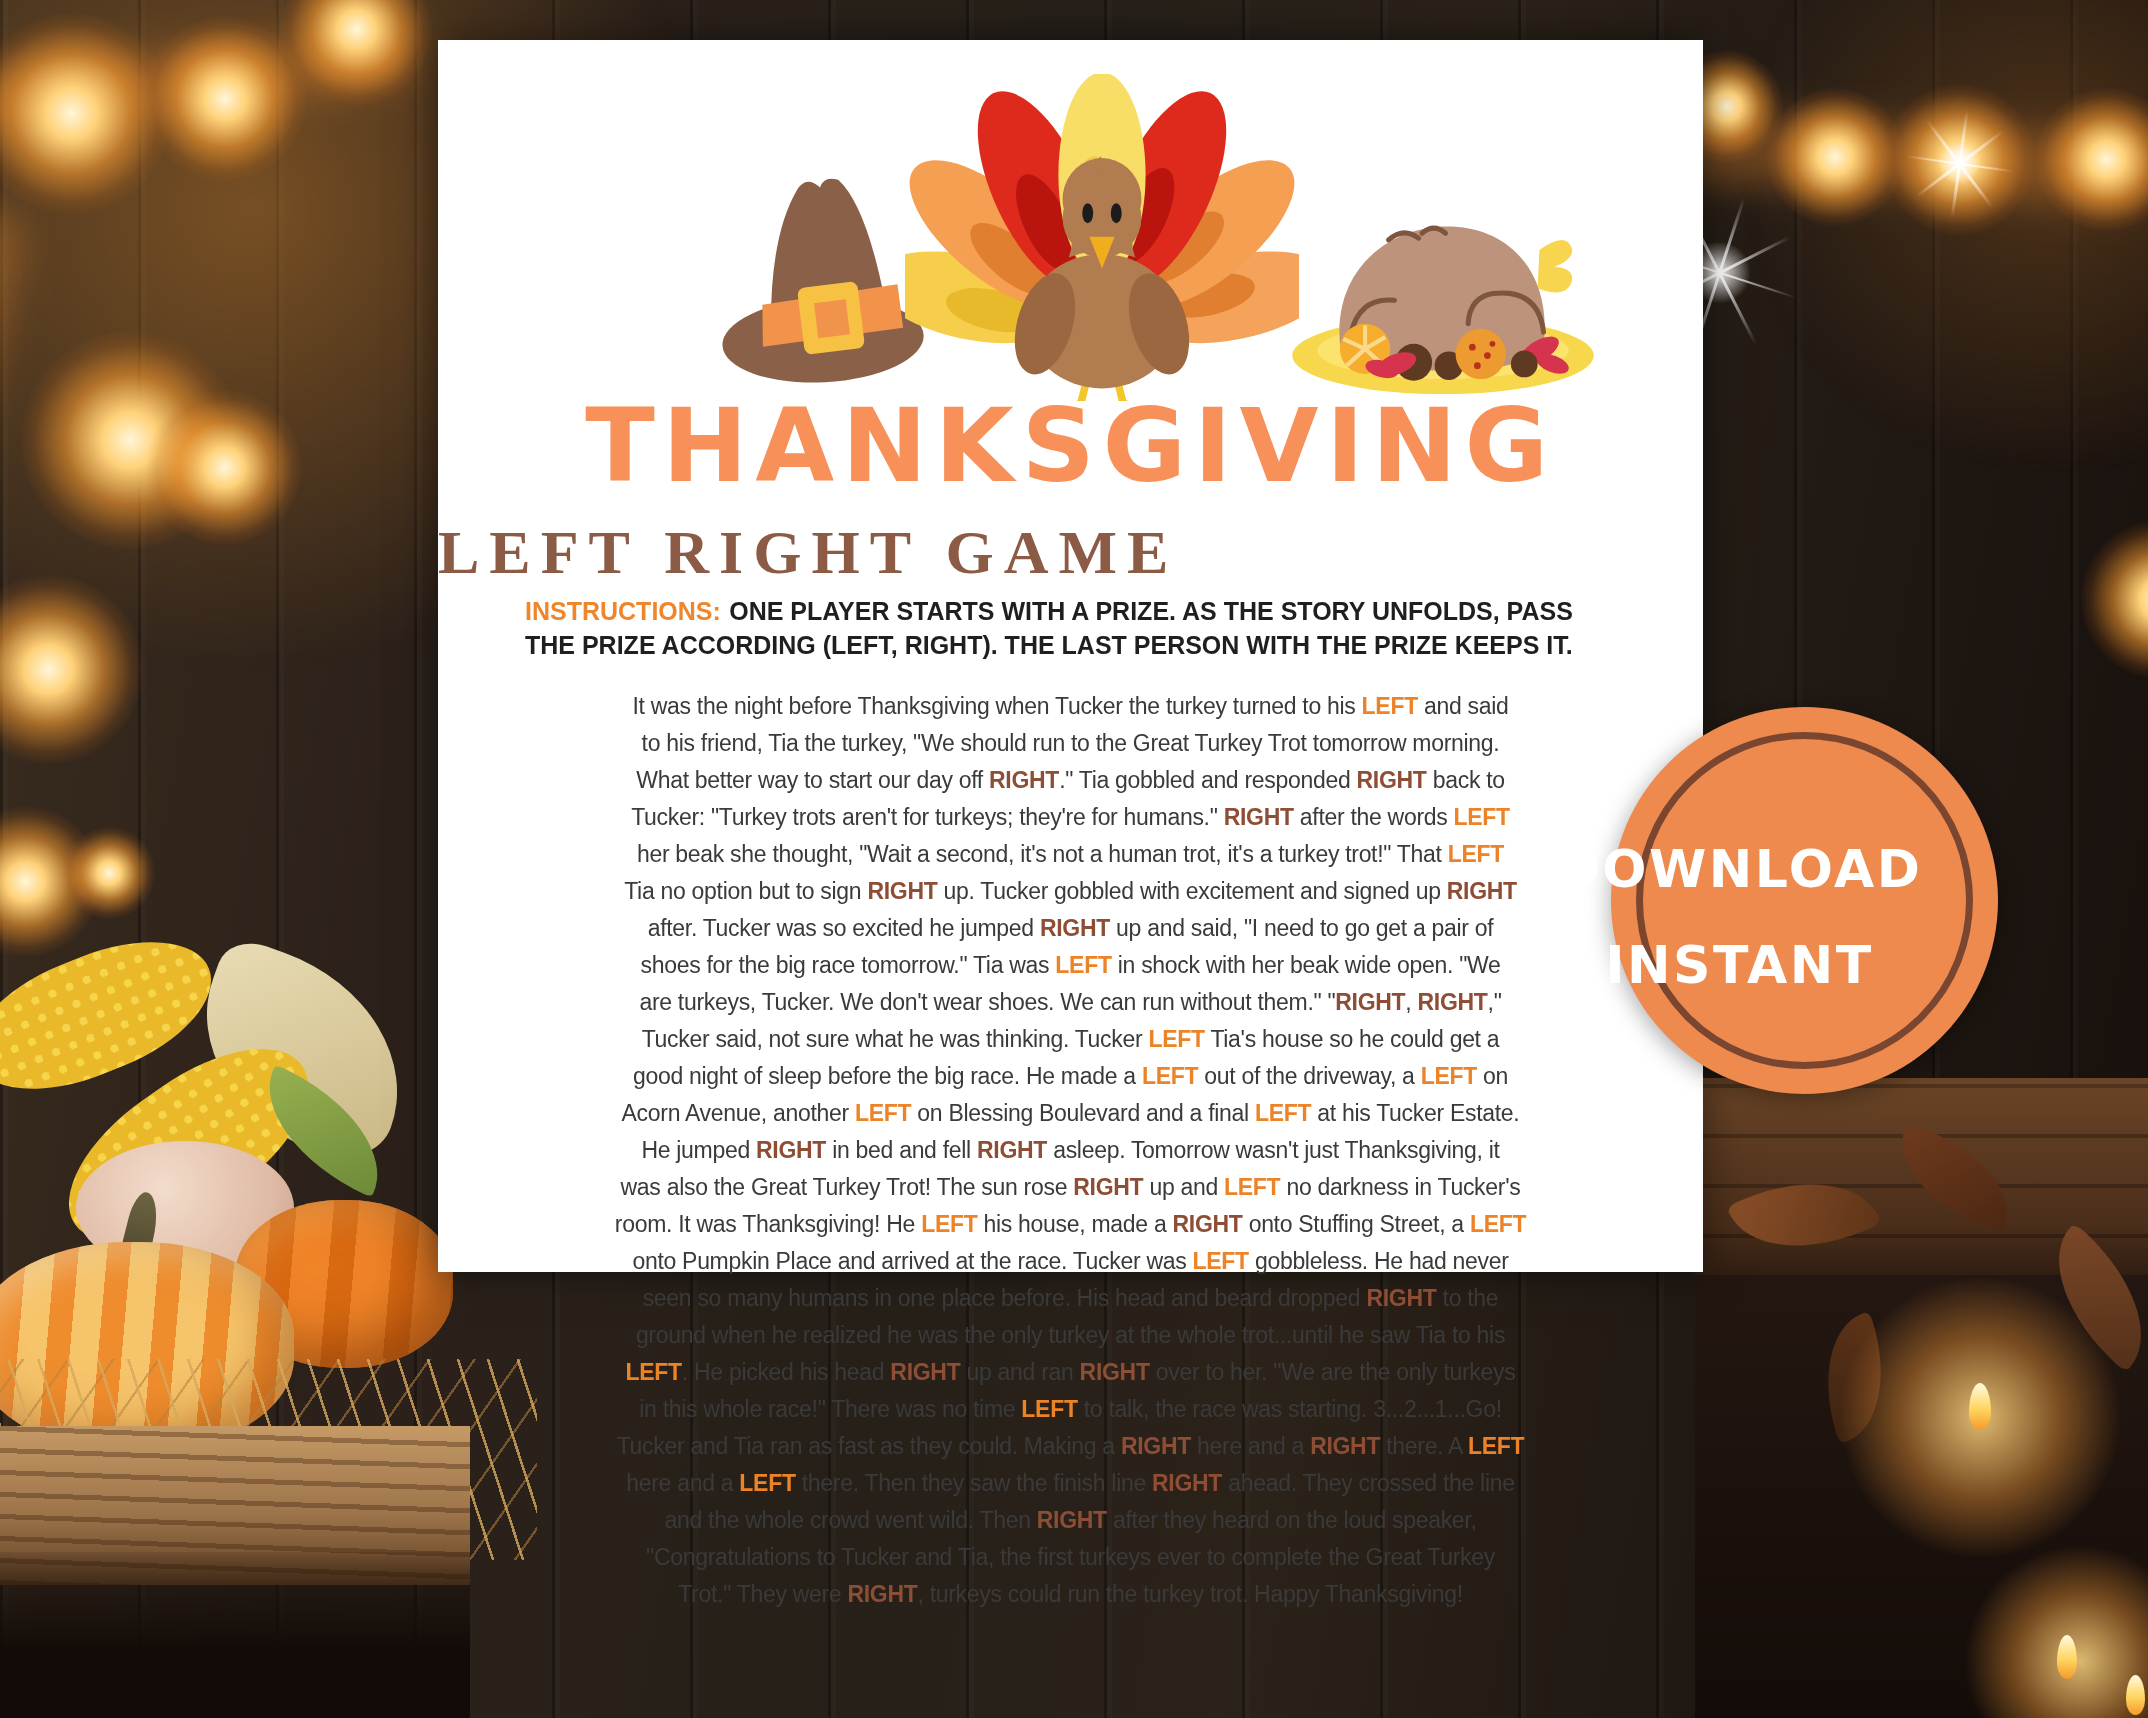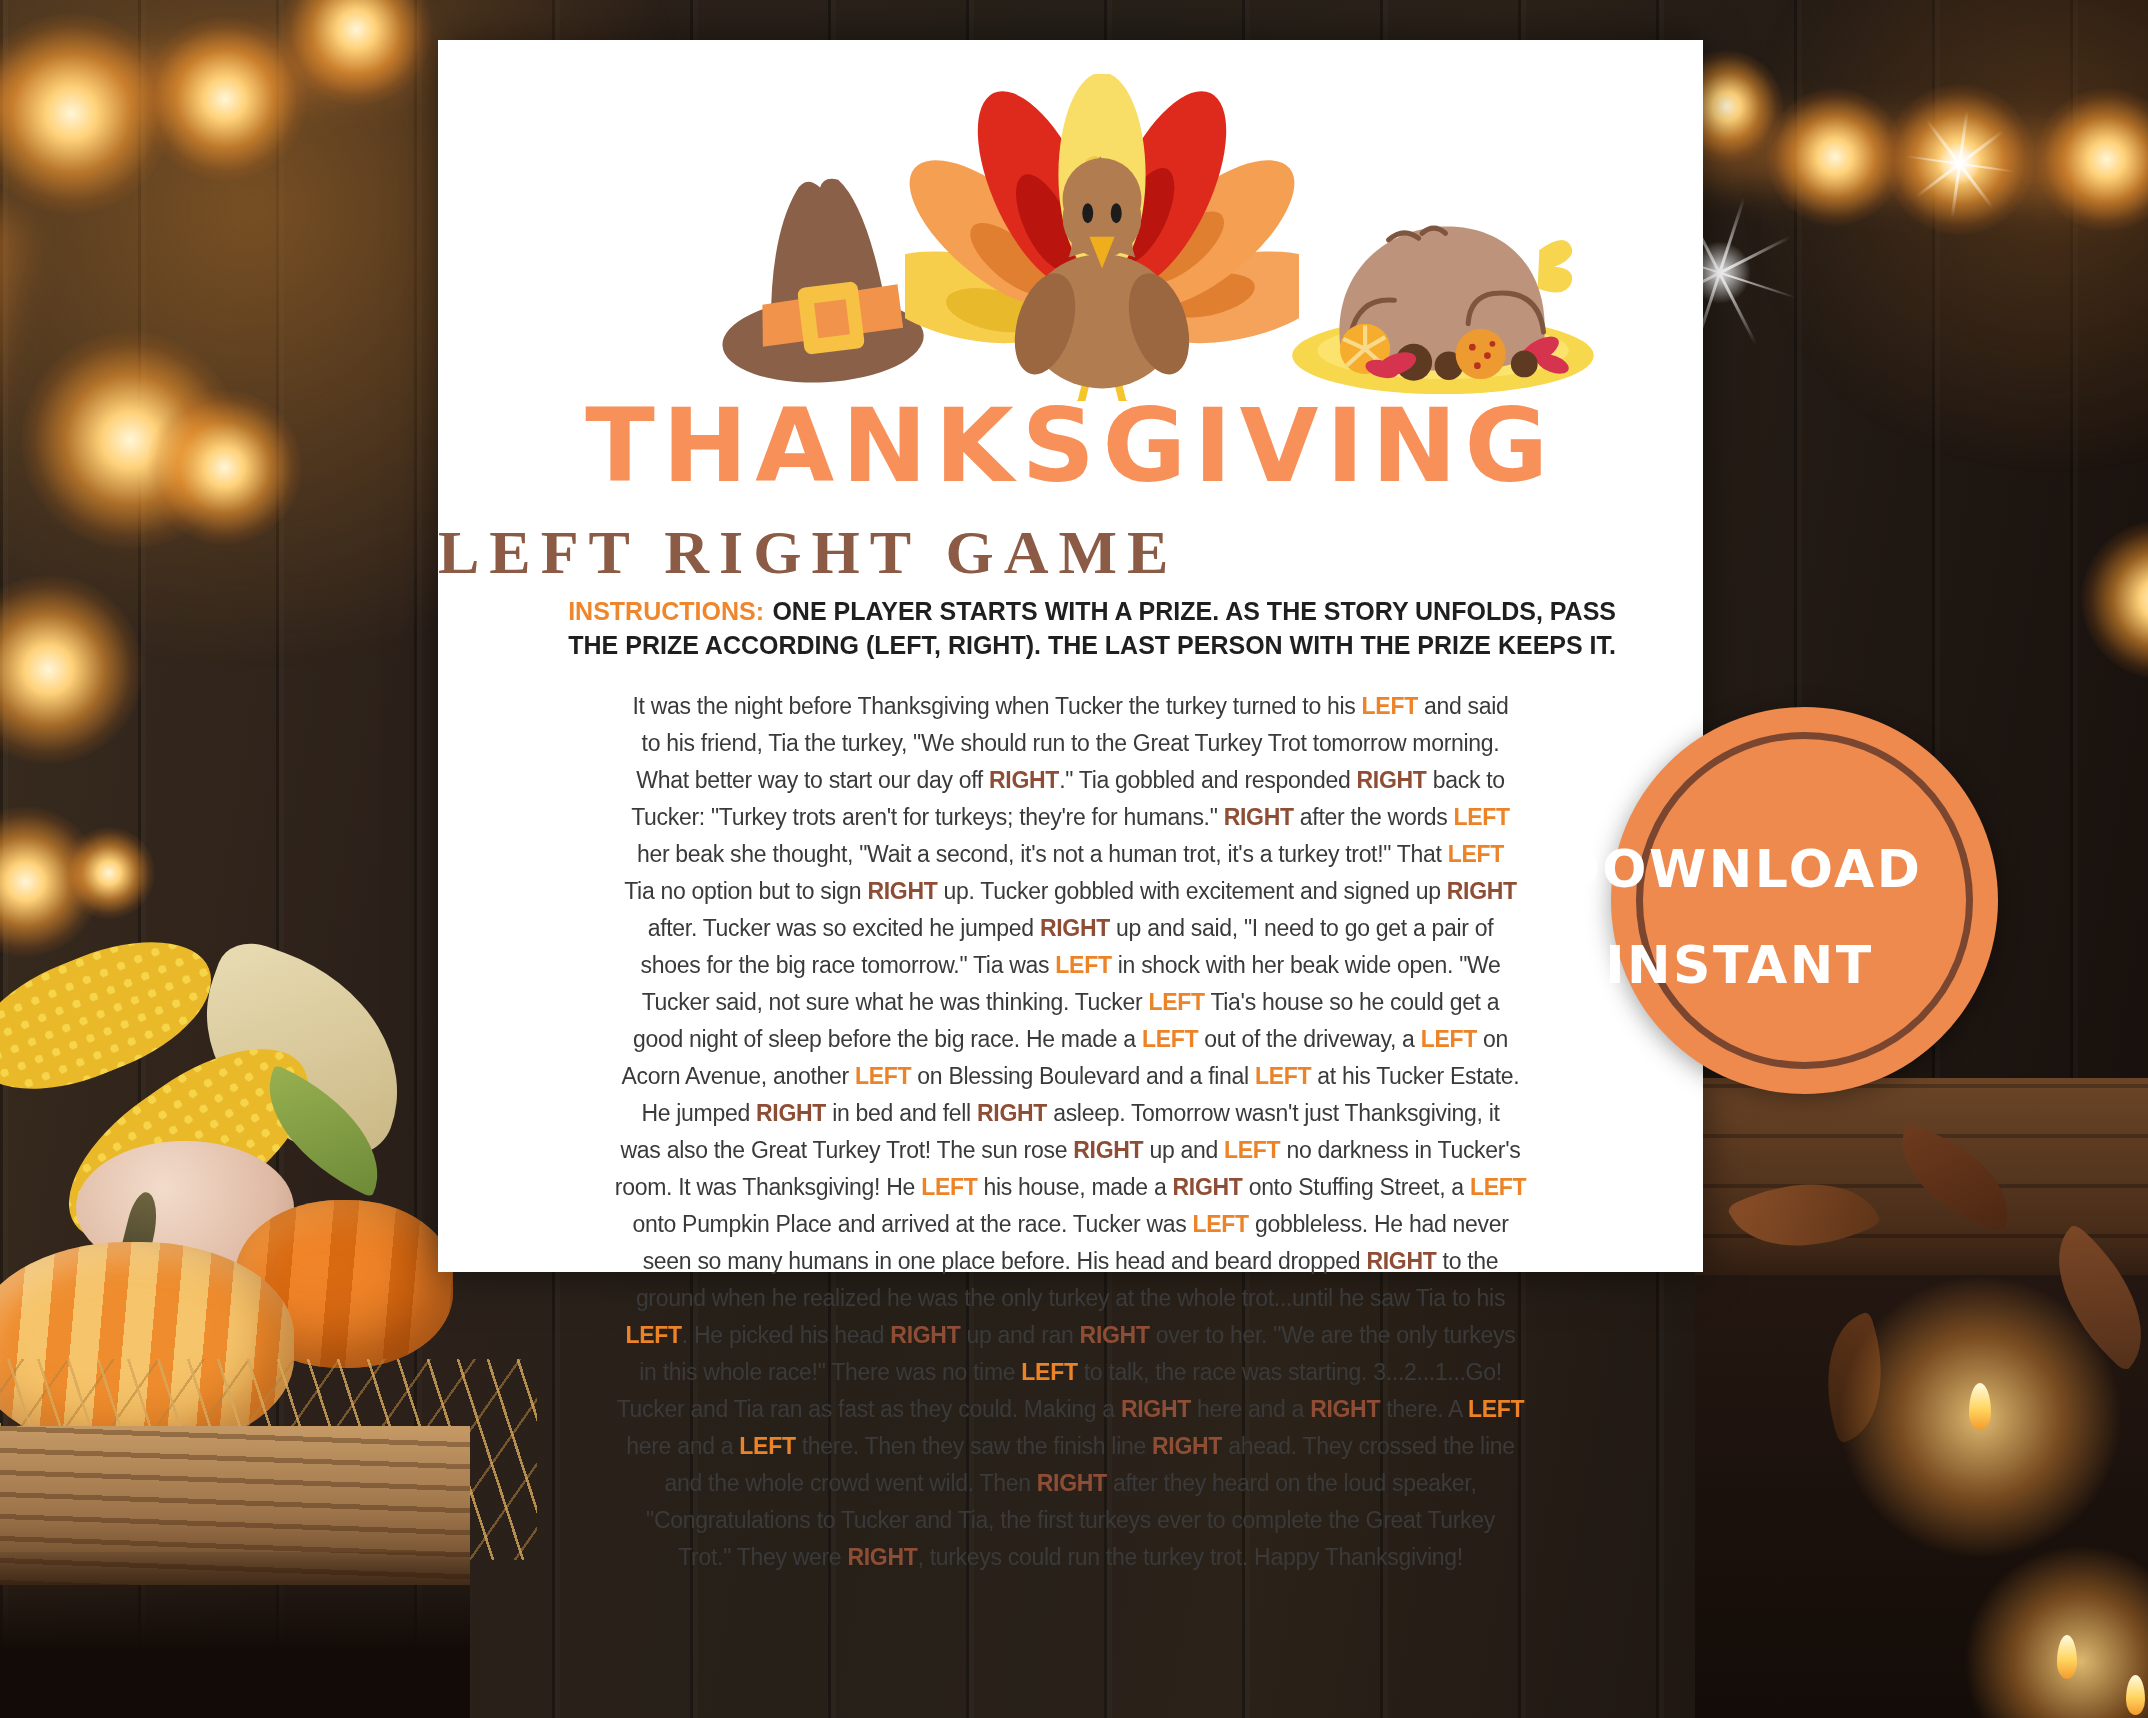--- a/index.html
+++ b/index.html
@@ -65,21 +65,21 @@
     font-family:"DejaVu Sans",sans-serif;font-weight:bold;font-size:102px;letter-spacing:7.6px;
     color:var(--title,#f79159);
   }
   .subtitle{
     position:absolute;top:477px;left:0;width:100%;margin:0;text-align:left;
     font-family:"Liberation Serif",serif;font-weight:bold;font-size:62px;letter-spacing:10px;
     color:var(--subtitle,#8b5b45);
   }
   .instructions{
     position:absolute;top:554px;left:50%;transform:translateX(-50%);width:1091px;margin:0;
-    text-align:right;font-weight:bold;font-size:25px;line-height:34px;color:#1f1f1f;
+    text-align:left;font-weight:bold;font-size:25px;line-height:34px;color:#1f1f1f;
   }
   .instr-label{color:var(--instructions-label,#f0862b)}
   .instr-l1{margin-left:8.4px}
   .instr-l2{display:block}
   .story{position:absolute;top:648px;left:0;width:100%;text-align:center}
   .story-line{white-space:nowrap;line-height:37px;font-size:23px;letter-spacing:-0.3px;color:var(--story-text,#3a3a3a)}
   .hl-left{color:var(--left-word,#ed8327);font-weight:bold}
   .hl-right{color:var(--right-word,#8e4d35);font-weight:bold}
   
   .badge{
@@ -257,20 +257,21 @@
 
   <div class="story">
       <div class="story-line"><span>It was the night before Thanksgiving when Tucker the turkey turned to his </span><span class="hl-left">LEFT</span><span> and said</span></div>
       <div class="story-line"><span>to his friend, Tia the turkey, "We should run to the Great Turkey Trot tomorrow morning.</span></div>
       <div class="story-line"><span>What better way to start our day off </span><span class="hl-right">RIGHT</span><span>." Tia gobbled and responded </span><span class="hl-right">RIGHT</span><span> back to</span></div>
       <div class="story-line"><span>Tucker: "Turkey trots aren't for turkeys; they're for humans." </span><span class="hl-right">RIGHT</span><span> after the words </span><span class="hl-left">LEFT</span></div>
       <div class="story-line"><span>her beak she thought, "Wait a second,  it's not a human trot, it's a turkey trot!" That </span><span class="hl-left">LEFT</span></div>
       <div class="story-line"><span>Tia no option but to sign </span><span class="hl-right">RIGHT</span><span> up. Tucker gobbled with excitement and signed up </span><span class="hl-right">RIGHT</span></div>
       <div class="story-line"><span>after.  Tucker was so excited he jumped </span><span class="hl-right">RIGHT</span><span> up and said, "I need to go get a pair of</span></div>
       <div class="story-line"><span>shoes for the big race tomorrow." Tia was </span><span class="hl-left">LEFT</span><span> in shock with her beak wide open. "We</span></div>
+      <div class="story-line"><span>are turkeys, Tucker. We don't wear shoes. We can run without them." "</span><span class="hl-right">RIGHT</span><span>, </span><span class="hl-right">RIGHT</span><span>,"</span></div>
       <div class="story-line"><span>Tucker said, not sure what he was thinking. Tucker </span><span class="hl-left">LEFT</span><span> Tia's house so he could get a</span></div>
       <div class="story-line"><span>good night of sleep before the big race. He made a </span><span class="hl-left">LEFT</span><span> out of the driveway, a </span><span class="hl-left">LEFT</span><span> on</span></div>
       <div class="story-line"><span>Acorn Avenue, another </span><span class="hl-left">LEFT</span><span> on Blessing Boulevard and a final </span><span class="hl-left">LEFT</span><span> at his Tucker Estate.</span></div>
       <div class="story-line"><span>He jumped </span><span class="hl-right">RIGHT</span><span> in bed and fell </span><span class="hl-right">RIGHT</span><span> asleep. Tomorrow wasn't just Thanksgiving, it</span></div>
       <div class="story-line"><span>was also the Great Turkey Trot! The sun rose </span><span class="hl-right">RIGHT</span><span> up and </span><span class="hl-left">LEFT</span><span> no darkness in Tucker's</span></div>
       <div class="story-line"><span>room. It was Thanksgiving! He </span><span class="hl-left">LEFT</span><span> his house, made a </span><span class="hl-right">RIGHT</span><span> onto Stuffing Street, a </span><span class="hl-left">LEFT</span></div>
       <div class="story-line"><span>onto Pumpkin Place and arrived at the race. Tucker was </span><span class="hl-left">LEFT</span><span> gobbleless. He had never</span></div>
       <div class="story-line"><span>seen so many humans in one place before.  His head and beard dropped </span><span class="hl-right">RIGHT</span><span> to the</span></div>
       <div class="story-line"><span>ground when he realized he was the only turkey at the whole trot...until he saw Tia to his</span></div>
       <div class="story-line"><span class="hl-left">LEFT</span><span>. He picked his head </span><span class="hl-right">RIGHT</span><span> up and ran </span><span class="hl-right">RIGHT</span><span> over to her. "We are the only turkeys</span></div>

